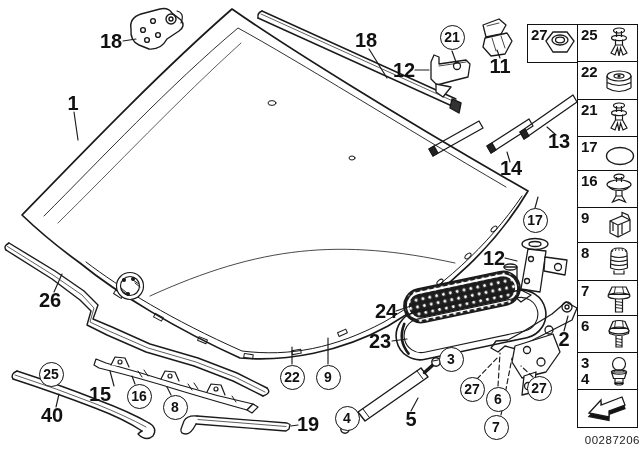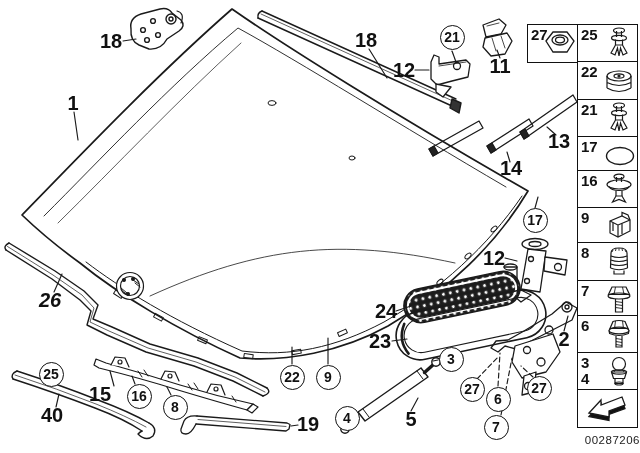--- a/index.html
+++ b/index.html
@@ -339,21 +339,21 @@
   <div class="code">00287206</div>
 <div class="callout" style="left: 73px; top: 103px;">1</div>
     <div class="callout" style="left: 111px; top: 41px;">18</div>
     <div class="callout" style="left: 366px; top: 40px;">18</div>
     <div class="callout" style="left: 404px; top: 70px;">12</div>
     <div class="callout" style="left: 500px; top: 66px;">11</div>
     <div class="callout" style="left: 559px; top: 141px;">13</div>
     <div class="callout" style="left: 511px; top: 168px;">14</div>
     <div class="callout" style="left: 494px; top: 258px;">12</div>
     <div class="callout" style="left: 564px; top: 339px;">2</div>
-    <div class="callout" style="left: 50px; top: 300px; font-style: italic;">26</div>
+    <div class="callout" style="left: 50px; top: 300px;">26</div>
     <div class="callout" style="left: 100px; top: 394px;">15</div>
     <div class="callout" style="left: 52px; top: 415px;">40</div>
     <div class="callout" style="left: 308px; top: 424px;">19</div>
     <div class="callout" style="left: 380px; top: 341px;">23</div>
     <div class="callout" style="left: 386px; top: 311px; text-align: right;">24</div>
     <div class="callout" style="left: 411px; top: 419px;">5</div>
     <div class="ccall" style="left: 439.5px; top: 24.5px;">21</div>
     <div class="ccall" style="left: 522.5px; top: 207.5px;">17</div>
     <div class="ccall" style="left: 459.5px; top: 376.5px;">27</div>
     <div class="ccall" style="left: 526.5px; top: 375.5px;">27</div>

